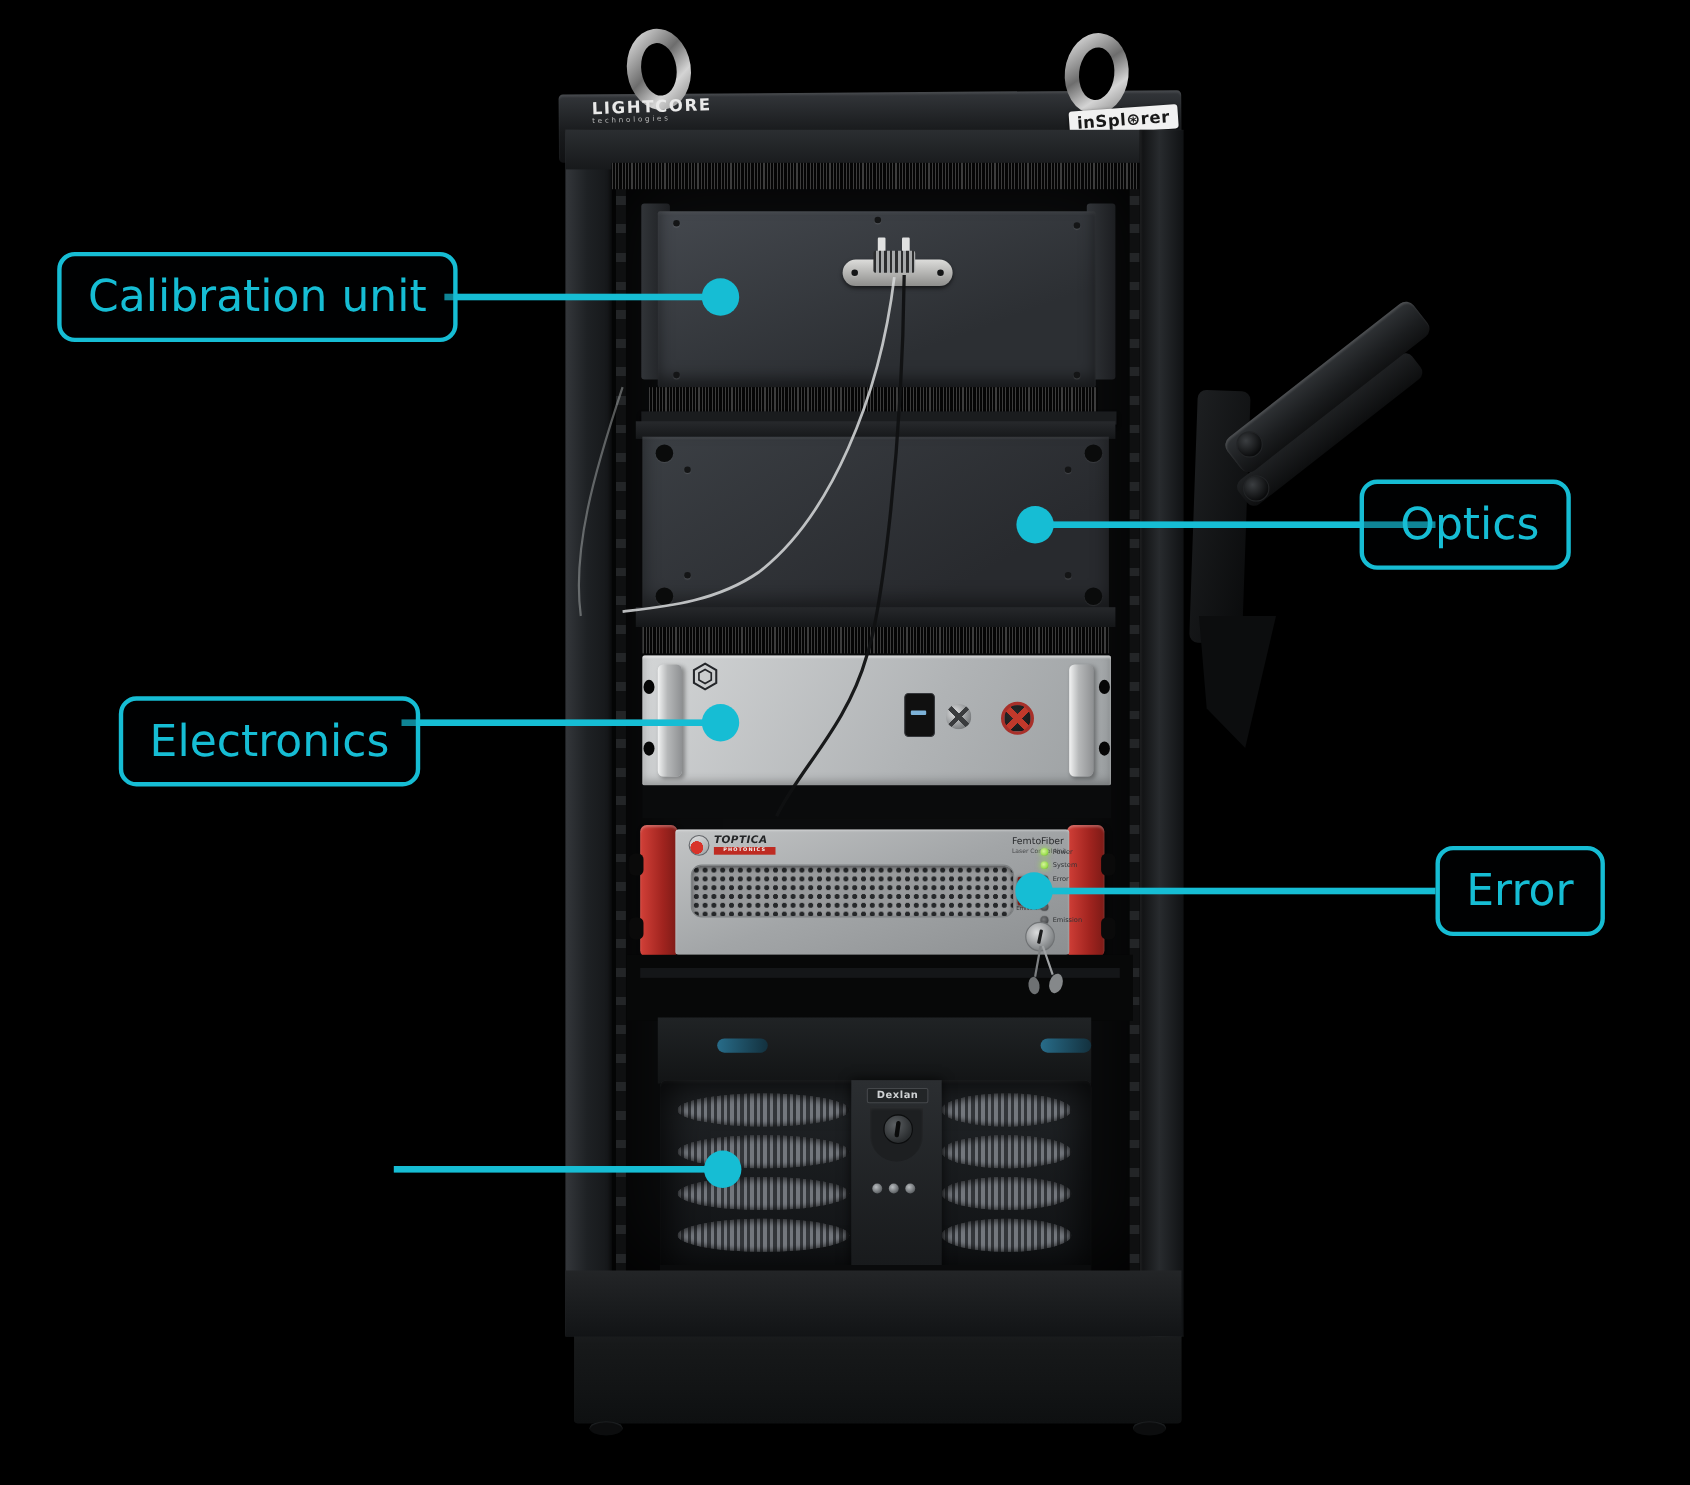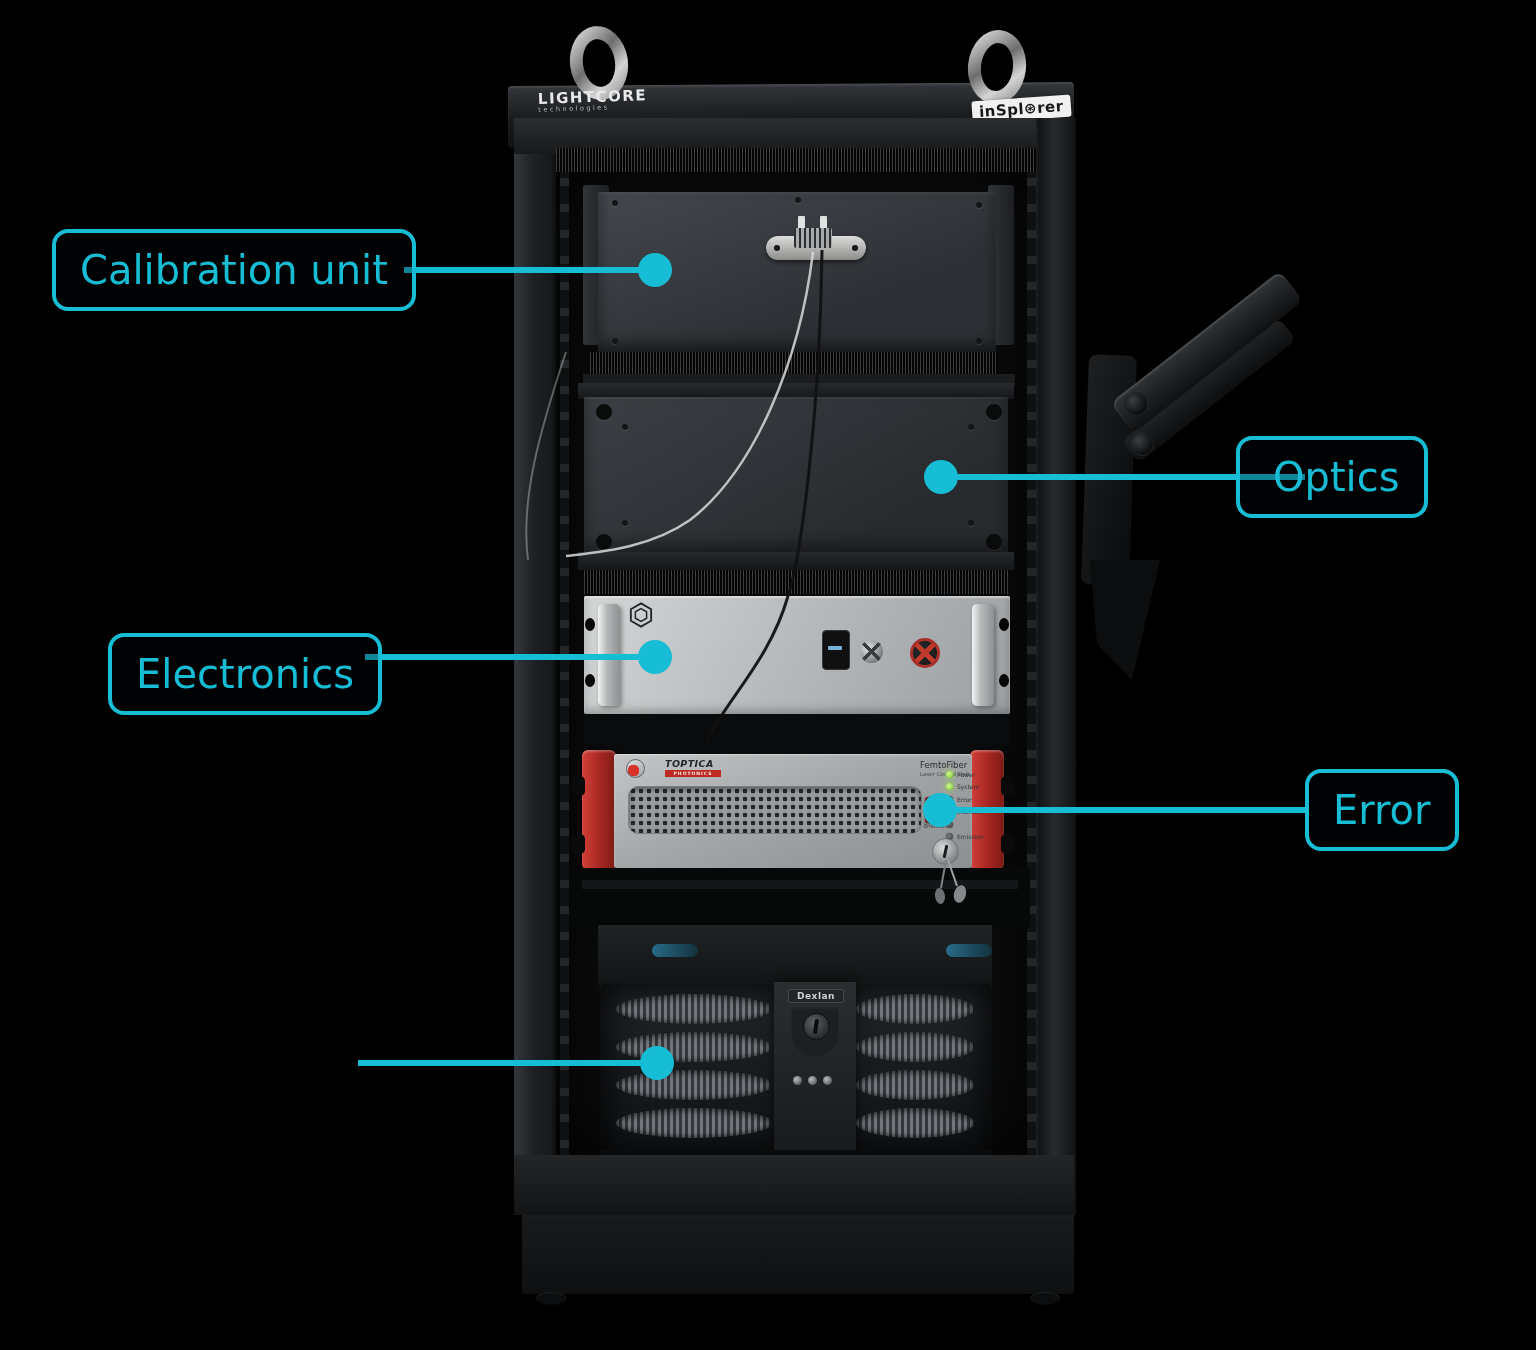--- a/index.html
+++ b/index.html
@@ -96,21 +96,21 @@
 
   
   .las-handle{top:750px;width:34px;height:120px;border-radius:6px;
     background:linear-gradient(90deg,#d24038,#a1241f 60%,#7c1a16);
     box-shadow:inset 0 2px 2px rgba(255,255,255,.25), 2px 3px 5px rgba(0,0,0,.5);}
   .las-handle.l{left:582px;} .las-handle.r{left:970px;}
   .knob{width:13px;height:20px;border-radius:5px;background:#0a0a0a;}
   .las-panel{left:614px;top:754px;width:358px;height:114px;border-radius:3px;
     background:linear-gradient(160deg,#c3c5c6,#a2a5a7 50%,#8c8f91);
     box-shadow:inset 0 1px 2px rgba(255,255,255,.45);}
-  .toptica{left:626px;top:759px;display:flex;align-items:flex-start;gap:20px;}
+  .toptica{left:626px;top:759px;display:flex;align-items:flex-start;gap:4px;}
   .toptica .ball{width:17px;height:17px;border-radius:50%;border:1px solid #63666a;
     background:radial-gradient(circle at 38% 62%, #d8332a 38%, rgba(0,0,0,0) 40%), linear-gradient(150deg,#dfe0e1,#9fa2a4);}
   .toptica .tx{line-height:1;}
   .toptica .nm{font-size:9.5px;font-weight:bold;font-style:italic;color:#232527;letter-spacing:.4px;}
   .toptica .bar{margin-top:1px;width:56px;height:7px;background:#bf2b22;color:#f4f4f4;
     font-size:4.5px;font-weight:bold;letter-spacing:1px;text-align:center;line-height:7px;}
   .las-grille{left:628px;top:786px;width:292px;height:46px;border-radius:10px;border:1px solid #7d8082;
     background-color:#97999b;
     background-image:radial-gradient(#26282a 2.1px, rgba(0,0,0,0) 2.6px);
     background-size:8px 8px;

